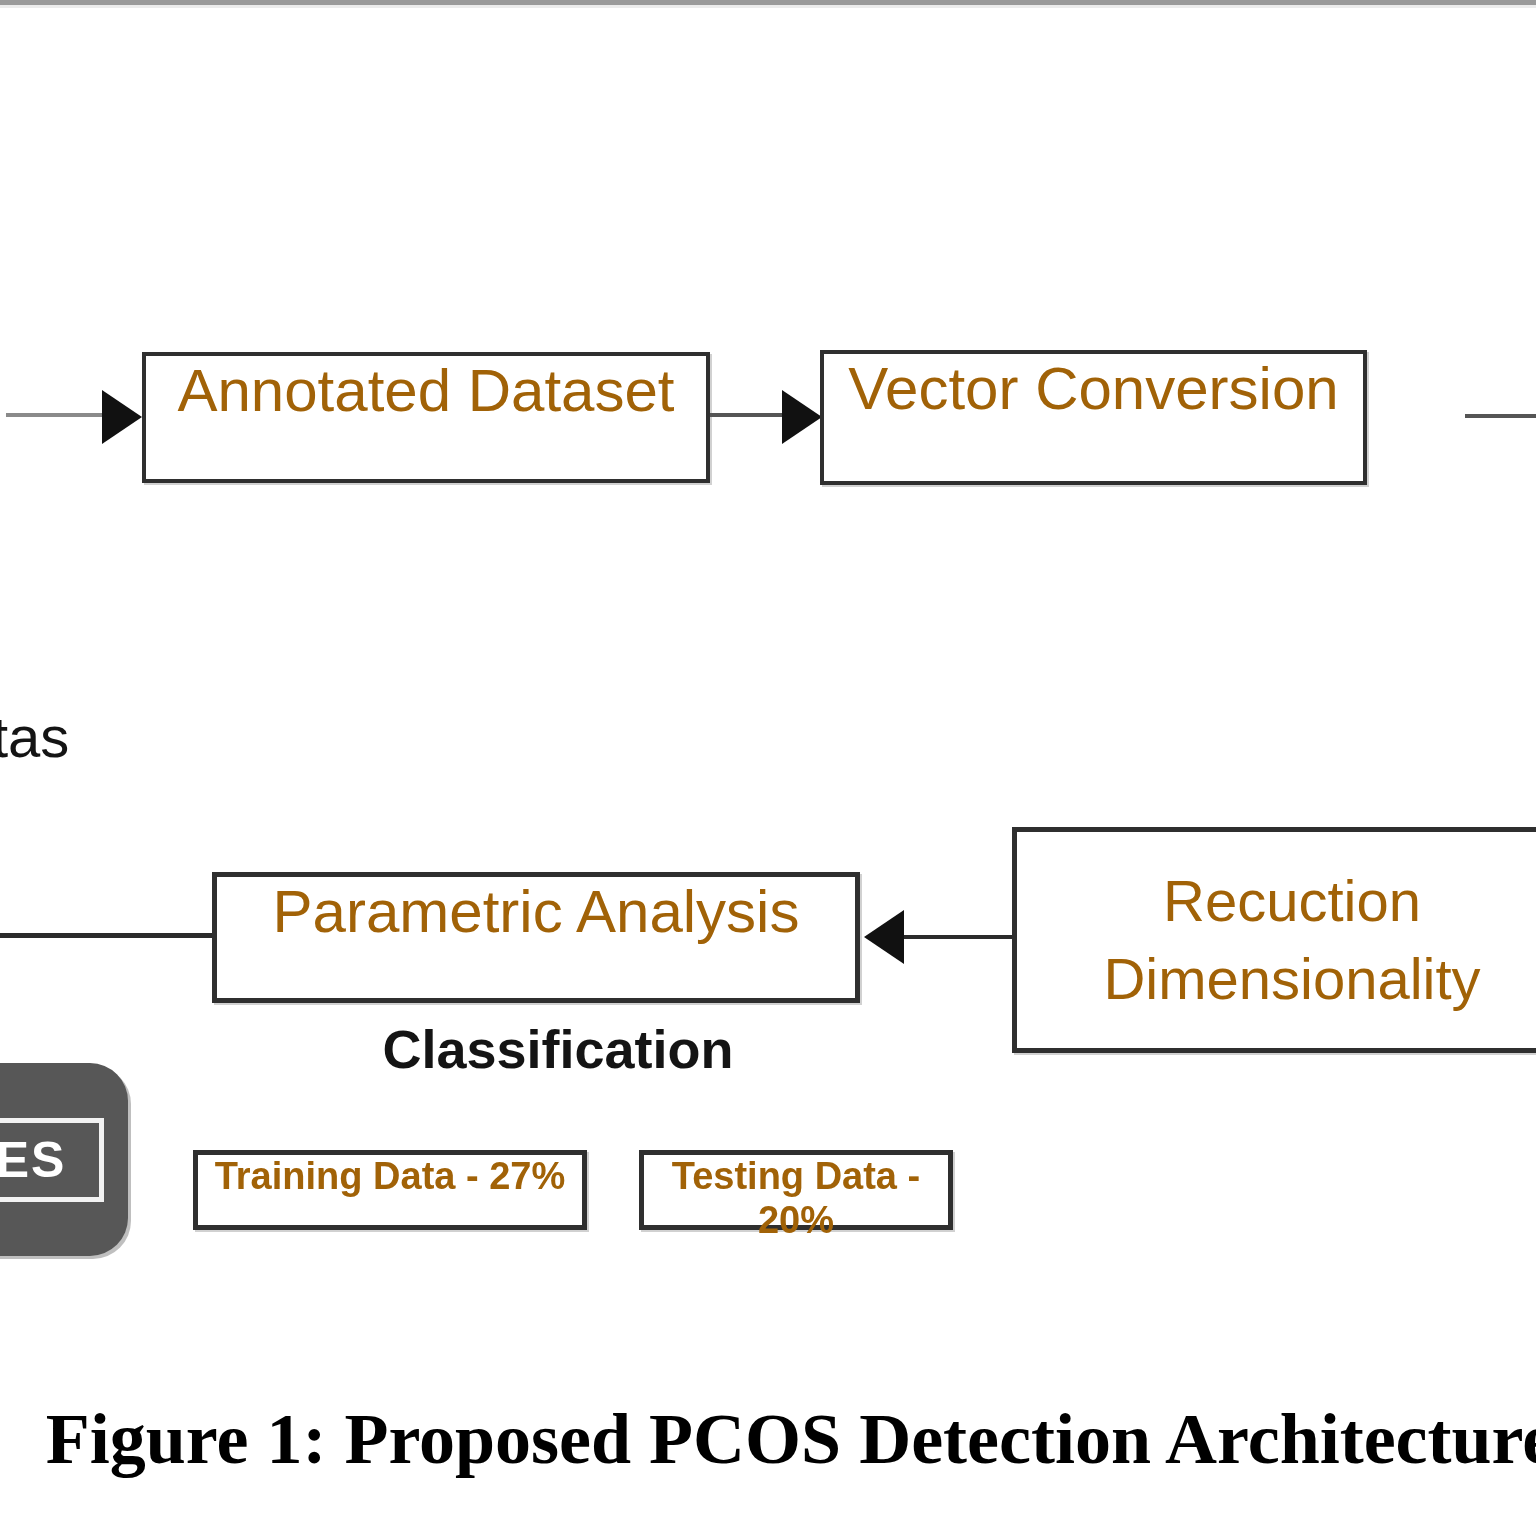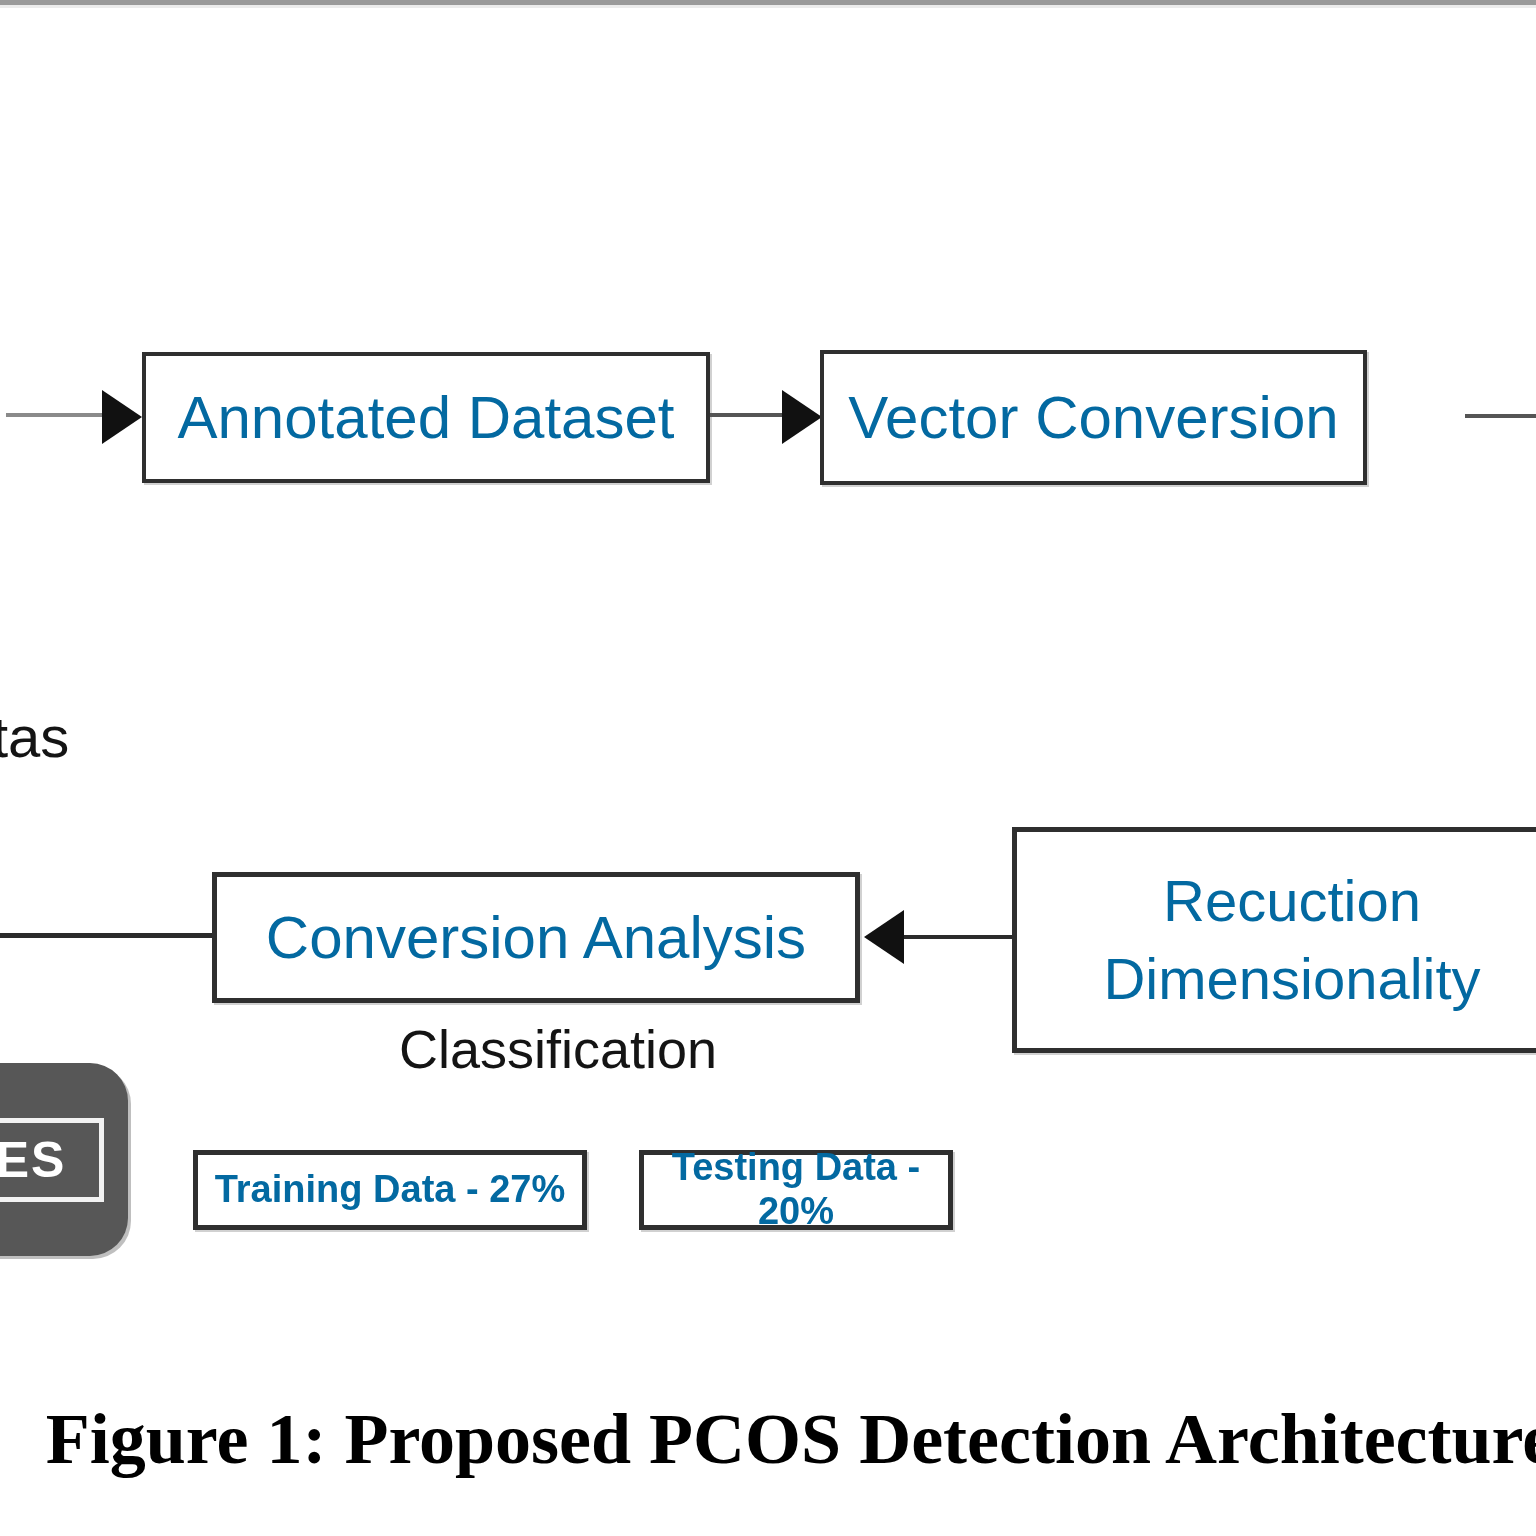--- a/index.html
+++ b/index.html
@@ -13,24 +13,24 @@
   }
   .abs{position:absolute;}
   .hline{position:absolute;background:#555555;}
   .hline.gray{background:#8a8a8a;}
   .hline.dark{background:#2b2b2b;}
   .box{
     position:absolute;
     background:#ffffff;
     border:4px solid #2f2f2f;
     box-sizing:border-box;
-    display:flex;align-items:center;justify-content:center;
+    display:flex;justify-content:center;
     text-align:center;
     font-size:60px;line-height:1.15;
-    color:#0369a1;
+    color:#a16207;
     box-shadow:2px 2px 0 rgba(0,0,0,0.18);
   }
   .arrow-r{
     position:absolute;width:0;height:0;
     border-top:27px solid transparent;
     border-bottom:27px solid transparent;
     border-left:40px solid #111111;
   }
   .arrow-l{
     position:absolute;width:0;height:0;
@@ -48,21 +48,21 @@
   #dimensionality-box{
     left:1012px;top:827px;width:560px;height:226px;
     border-width:5px;flex-direction:column;
     font-size:58px;line-height:1.35;
   }
   #training-box{left:193px;top:1150px;width:394px;height:80px;border-width:5px;font-size:38px;font-weight:bold;}
   #testing-box{left:639px;top:1150px;width:314px;height:80px;border-width:5px;font-size:38px;font-weight:bold;}
   #left-truncated-label{left:-8px;top:703px;font-size:58px;}
   #classification-label{
     left:358px;top:1018px;width:400px;
-    text-align:center;font-size:54px;
+    text-align:center;font-size:54px;font-weight:bold;
   }
   #decision-badge{
     left:-64px;top:1063px;width:192px;height:193px;
     background:#575757;border-radius:38px;
     box-shadow:3px 3px 0 rgba(0,0,0,0.25);
   }
   #decision-badge-inner{
     position:absolute;left:22px;top:55px;width:146px;height:84px;
     border:5px solid #f2f2f2;box-sizing:border-box;
     display:flex;align-items:center;justify-content:center;
@@ -96,21 +96,21 @@
   <span>Vector Conversion</span>
 </div>
 
 <div class="hline" style="left:1465px;top:414px;width:71px;height:4px;"></div>
 
 <div id="left-truncated-label" class="abs">tas</div>
 
 <div class="hline dark" style="left:0;top:933px;width:214px;height:5px;"></div>
 
 <div id="parametric-box" class="box">
-  <span>Conversion Analysis</span>
+  <span>Parametric Analysis</span>
 </div>
 
 <div class="arrow-l" style="left:864px;top:910px;"></div>
 <div class="hline dark" style="left:904px;top:935px;width:110px;height:4px;"></div>
 
 <div id="dimensionality-box" class="box">
   <span>Recuction</span>
   <span>Dimensionality</span>
 </div>
 

